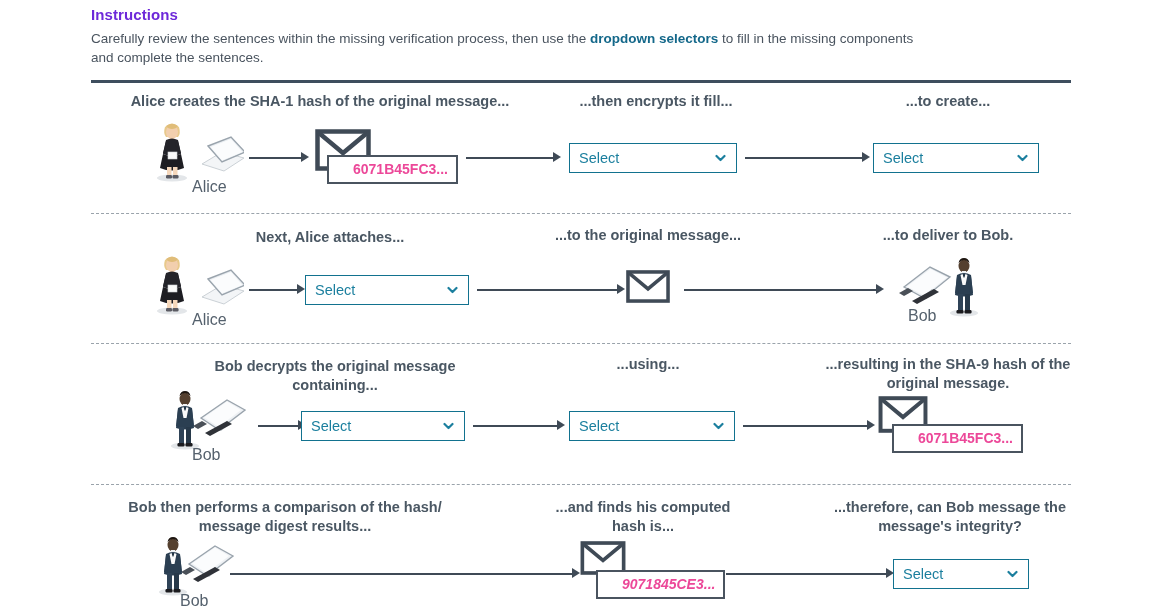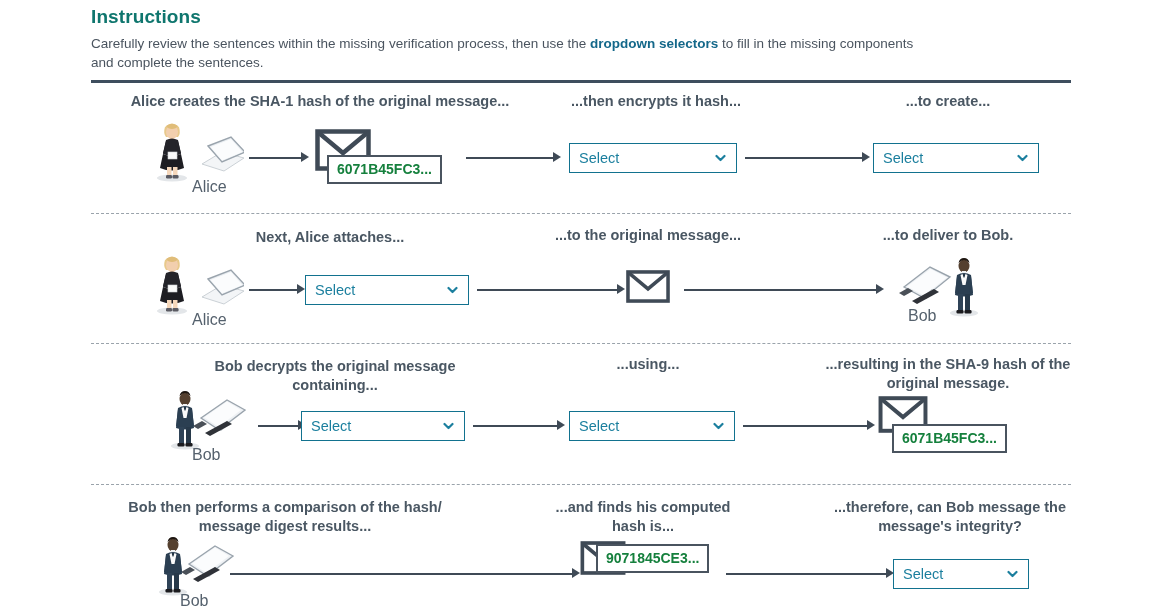--- a/index.html
+++ b/index.html
@@ -5,21 +5,21 @@
   html,body{margin:0;padding:0;}
   body{
     width:1155px;height:610px;background:#ffffff;
     font-family:"Liberation Sans","DejaVu Sans",sans-serif;
     color:#3f4a56;overflow:hidden;position:relative;
   }
   .page{position:relative;width:1155px;height:610px;}
 
   
   .hdr{position:absolute;left:91px;top:6px;width:980px;}
-  .hdr-title{font-size:19px;font-weight:bold;color:#0f766e;letter-spacing:.1px;margin:0 0 6px 0;}
+  .hdr-title{font-size:15px;font-weight:bold;color:#6d28d9;letter-spacing:.1px;margin:0 0 6px 0;}
   .hdr-body{font-size:13.5px;line-height:19px;color:#4a545f;max-width:830px;}
   .hdr-body b{color:#14688a;font-weight:bold;}
   .rule{position:absolute;left:91px;top:80px;width:980px;height:3px;background:#3e4e5e;}
   .sep{position:absolute;left:91px;width:980px;height:0;border-top:1px dashed #9aa3ab;}
 
   .cap{position:absolute;text-align:center;font-size:14.5px;line-height:19px;
        color:#4a5763;font-weight:600;}
 
   
   .sel{position:absolute;height:30px;border:1.6px solid #12728f;background:#fff;
@@ -36,41 +36,41 @@
   .arrow .head{position:absolute;top:0;width:0;height:0;
                border-top:5px solid transparent;border-bottom:5px solid transparent;
                border-left:8px solid #3f4a56;}
 
   
   .env{position:absolute;}
   .env svg{display:block;}
 
   
   .hash{position:absolute;background:#ffffff;border:2px solid #4a545f;
-        font-size:14px;font-weight:bold;color:#15803d;
-        padding:4px 8px 5px 8px;white-space:nowrap;box-sizing:border-box;}
+        font-size:14px;font-weight:bold;color:#ec4899;
+        padding:4px 8px 5px 24px;white-space:nowrap;box-sizing:border-box;}
 
   
   .person{position:absolute;}
   .person svg{display:block;}
   .pname{position:absolute;font-size:16px;color:#55616d;}
 </style>
 </head>
 <body>
 
 <div class="page">
 
   <div class="hdr">
     <div class="hdr-title">Instructions</div>
     <div class="hdr-body"><span>Carefully review the sentences within the missing verification process, then use the </span><b>dropdown selectors</b><span> to fill in the missing components and complete the sentences.</span></div>
   </div>
   <div class="rule"></div>
 
   <div class="cap" style="left:20px;top:92px;width:600px;">Alice creates the SHA-1 hash of the original message...</div>
-  <div class="cap" style="left:478px;top:92px;width:356px;">...then encrypts it hash...</div>
+  <div class="cap" style="left:478px;top:92px;width:356px;">...then encrypts it fill...</div>
   <div class="cap" style="left:838px;top:92px;width:220px;">...to create...</div>
 
   <div class="person" style="left:148px;top:120px;width:96px;height:62px;">
     <svg width="96" height="62" viewBox="0 0 96 62">
       <ellipse cx="24" cy="58" rx="15" ry="3.5" fill="#e3e6e9"></ellipse>
 
       <path d="M17 7 q7 -6 14 0 q2 7 -1 10 l-12 0 q-3 -4 -1 -10z" fill="#e8c98b"></path>
 
       <ellipse cx="24" cy="12" rx="6" ry="7" fill="#f2cfae"></ellipse>
       <path d="M18 6 q6 -5 12 0 q-2 3 -6 3 q-4 0 -6 -3z" fill="#e0bd79"></path>
@@ -339,21 +339,21 @@
     <div class="shaft" style="width:342px;"></div>
       <div class="head" style="left:342px;"></div>
   </div>
 
   <div class="env" style="left:580px;top:541px;">
     <svg width="46" height="34" viewBox="0 0 56 42">
       <rect x="2.5" y="2.5" width="51" height="37" fill="#ffffff" stroke="#3f4a56" stroke-width="4.5"></rect>
       <path d="M4 4 L28 24 L52 4" fill="none" stroke="#3f4a56" stroke-width="4.5"></path>
     </svg>
   </div>
-  <div class="hash" style="left:596px;top:544px;">9071845CE3...</div>
+  <div class="hash" style="left:596px;top:570px;font-style:italic;">9071845CE3...</div>
 
   <div class="arrow" style="left:726px;top:568px;width:168px;">
     <div class="shaft" style="width:160px;"></div>
       <div class="head" style="left:160px;"></div>
   </div>
 
   <div class="sel" style="left:893px;top:559px;width:136px;">
     <span class="txt">Select</span>
     <span class="chev">
       <svg width="11" height="11" viewBox="0 0 11 11">

